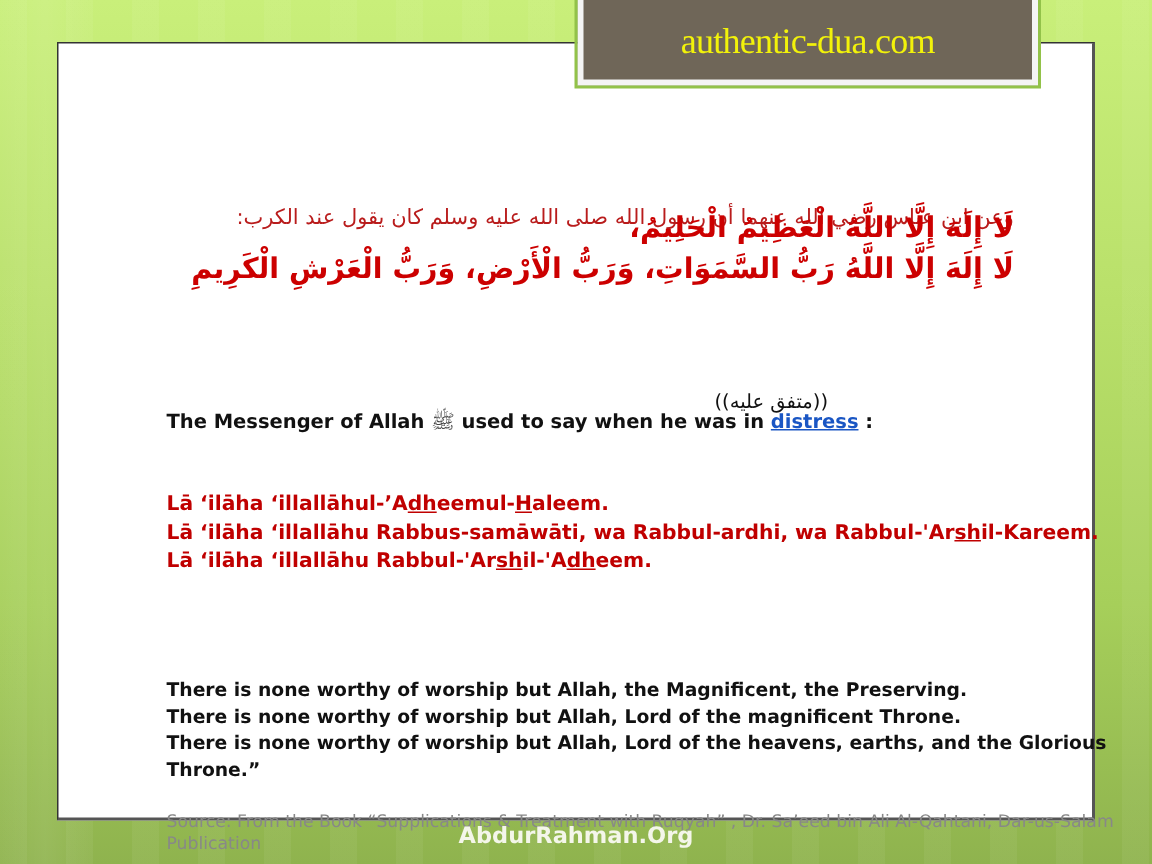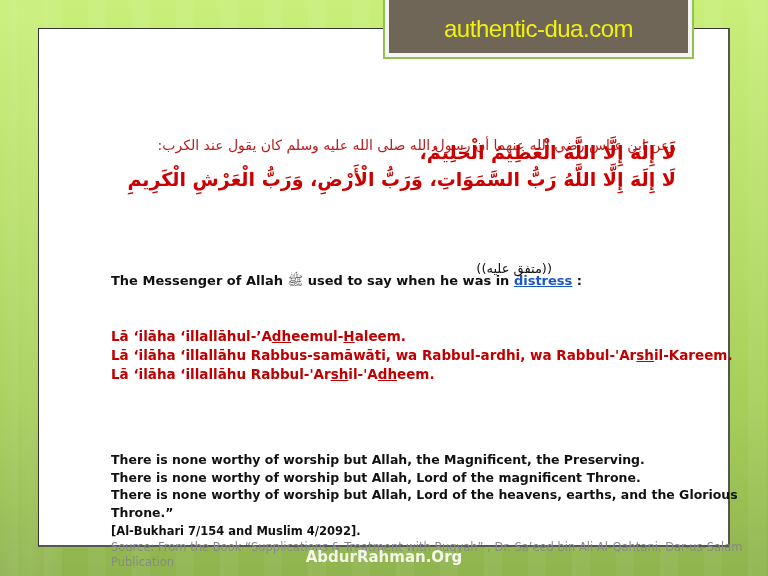--- a/index.html
+++ b/index.html
@@ -23,21 +23,21 @@
     border-right:2px solid #555; border-bottom:2px solid #555;
   }
   .title-box {
     position:absolute; left:385px; top:-6px; width:307px; height:63px;
     background:#6f6658;
     border:4px solid #f4f4f4;
     outline:2px solid #92c249;
     display:flex; align-items:center; justify-content:center;
   }
   .title-text {
-    color:#f2f20a; font-family:Liberation Sans, sans-serif; font-size:24px; letter-spacing:-0.5px;
+    color:#f2f20a; font-family:Liberation Serif, serif; font-size:24px; letter-spacing:-0.5px;
     padding-top:6px;
   }
   .intro-ar {
     position:absolute; right:52px; top:64px;
     font-family:"DejaVu Sans", sans-serif; font-size:14px; color:#b91c1c;
     direction:rtl; white-space:nowrap;margin-top:44px;
   }
   .dua-ar {
     position:absolute; right:52px; top:110px; width:560px;
     direction:rtl; text-align:right;
@@ -112,21 +112,20 @@
       <span>Lā ‘ilāha ‘illallāhu Rabbul-'Ar</span><u>sh</u><span>il-'A</span><u>dh</u><span>eem.</span>
     </div>
   </div>
 
   <div class="english">
     <div>There is none worthy of worship but Allah, the Magnificent, the Preserving.</div>
     <div>There is none worthy of worship but Allah, Lord of the magnificent Throne.</div>
     <div>There is none worthy of worship but Allah, Lord of the heavens, earths, and the Glorious Throne.”</div>
   </div>
 
-  <div class="ref">[Al-Bukhari 7/154  and Muslim 4/2092].</div>
   <div class="source">Source:  From the Book  “Supplications &amp; Treatment with Ruqyah” , Dr. Sa’eed bin Ali Al-Qahtani, Dar-us-Salam Publication</div>
 </div>
 
 <div class="title-box">
   <span class="title-text">authentic-dua.com</span>
 </div>
 
 <div class="footer">
   <span>AbdurRahman.Org</span>
 </div>

